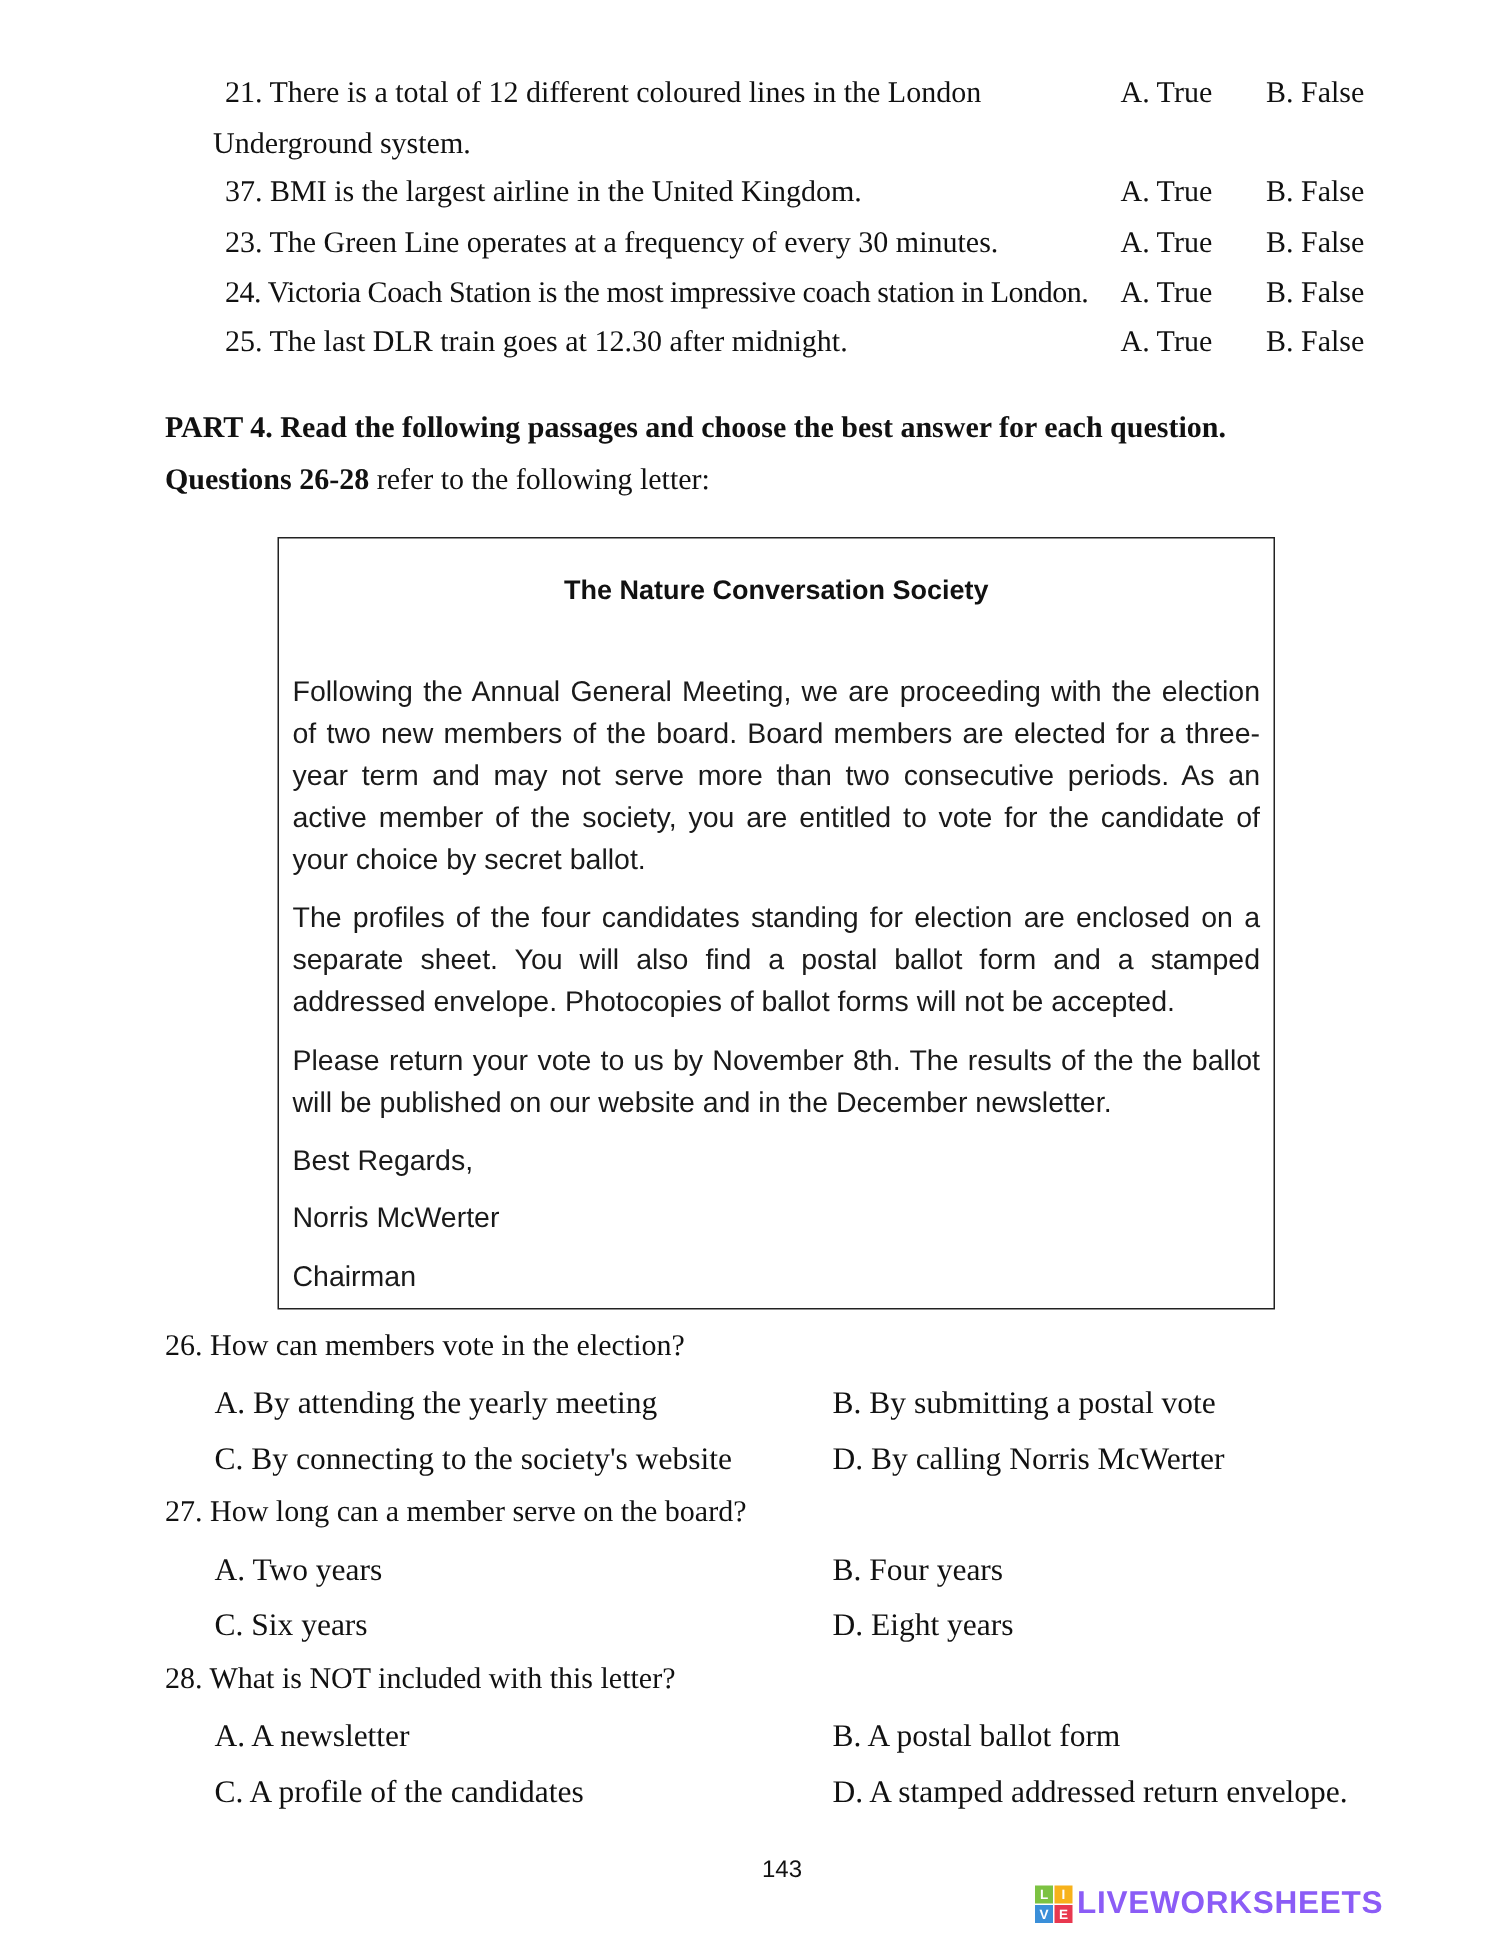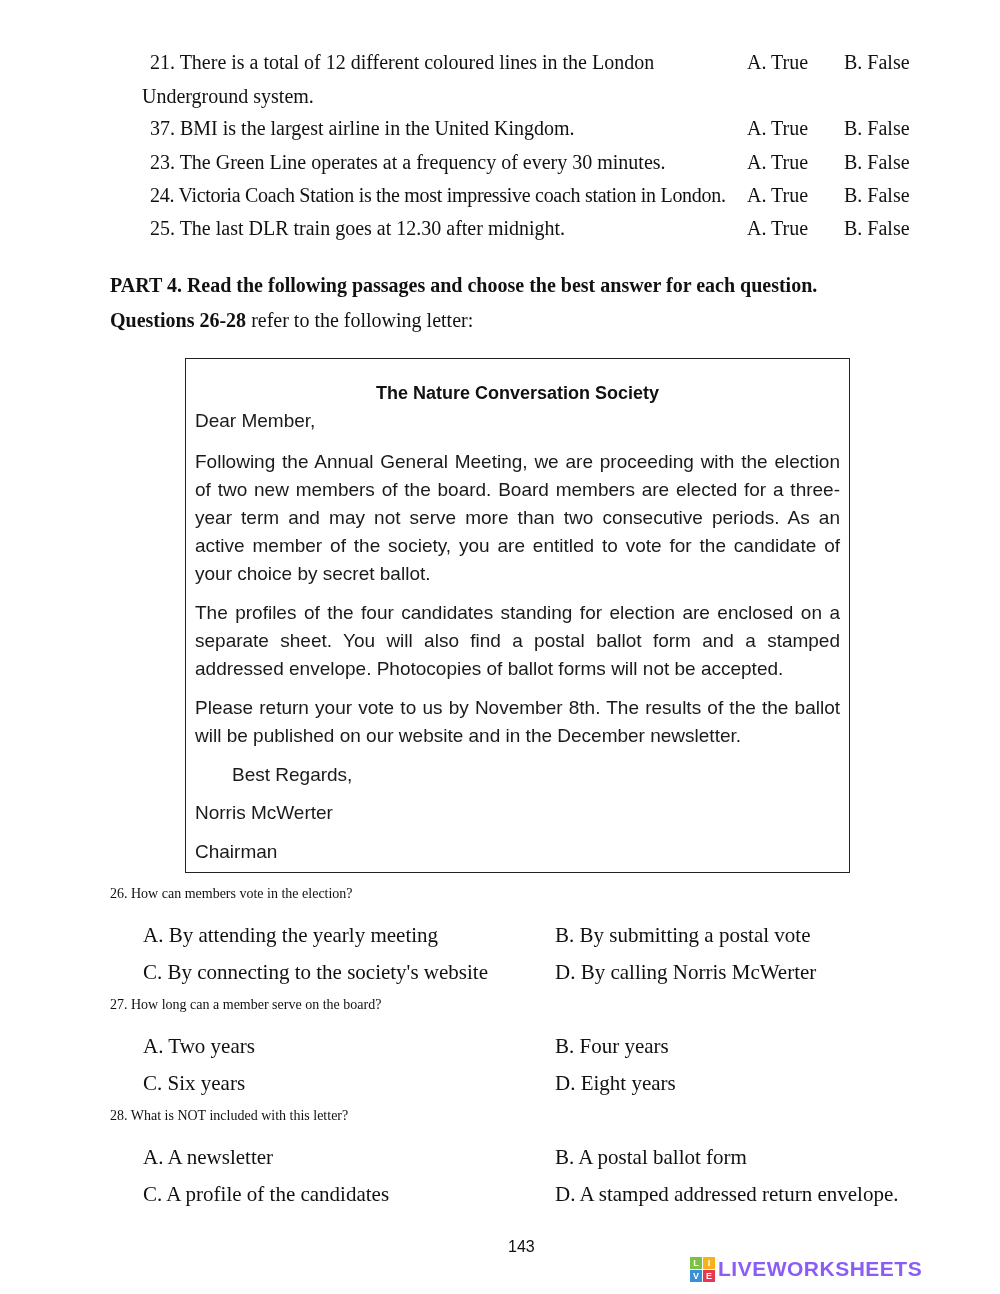--- a/index.html
+++ b/index.html
@@ -14,21 +14,21 @@
   .tf-b { position: absolute; left: 734px; }
 
   .part-heading { position: absolute; left: 110px; top: 274px; font-size: 20px; font-weight: bold; white-space: nowrap; }
   .q-intro { position: absolute; left: 110px; top: 309px; font-size: 20px; white-space: nowrap; }
   .q-intro b { font-weight: bold; }
 
   .letter-box { position: absolute; left: 185px; top: 358px; width: 665px; height: 515px; border: 1.5px solid #222; box-sizing: border-box; }
   .letter-title { position: absolute; left: 0; width: 100%; top: 24px; text-align: center; font-weight: bold; font-size: 18px; }
   .letter-text { position: absolute; left: 9px; width: 645px; font-size: 19px; line-height: 28px; text-align: justify; color: #1a1a1a; }
 
-  .mc-q { position: absolute; left: 110px; font-size: 14px; white-space: nowrap; }
+  .mc-q { position: absolute; left: 110px; font-size: 20px; white-space: nowrap; }
   .mc-opt { position: absolute; font-size: 21px; white-space: nowrap; }
   .col-a { left: 143px; }
   .col-b { left: 555px; }
 
   .page-number { position: absolute; left: 508px; top: 1238px; font-size: 16px; }
   .logo { position: absolute; left: 690px; top: 1254px; height: 30px; display: flex; align-items: center; }
   .logo-grid { display: grid; grid-template-columns: 12px 12px; grid-template-rows: 12px 12px; gap: 1px; margin-right: 3px; }
   .logo-cell { font-size: 9px; font-weight: bold; color: #fff; display: flex; align-items: center; justify-content: center; }
   .logo-text { font-size: 21px; font-weight: bold; color: #8b5cf6; letter-spacing: 0.5px; }
 </style>
@@ -64,25 +64,24 @@
     <span class="tf-a">A. True</span>
     <span class="tf-b">B. False</span>
   </div>
 </div>
 
 <div class="part-heading serif">PART 4. Read the following passages and choose the best answer for each question.</div>
 <div class="q-intro serif"><b>Questions 26-28</b><span> refer to the following letter:</span></div>
 
 <div class="letter-box sans">
   <div class="letter-title">The Nature Conversation Society</div>
-  <div class="letter-text" style="top:48px;">Dear Member,</div>
   <div class="letter-text" style="top:89px;">Following the Annual General Meeting, we are proceeding with the election of two new members of the board. Board members are elected for a three-year term and may not serve more than two consecutive periods. As an active member of the society, you are entitled to vote for the candidate of your choice by secret ballot.</div>
   <div class="letter-text" style="top:240px;">The profiles of the four candidates standing for election are enclosed on a separate sheet. You will also find a postal ballot form and a stamped addressed envelope. Photocopies of ballot forms will not be accepted.</div>
   <div class="letter-text" style="top:335px;">Please return your vote to us by November 8th. The results of the the ballot will be published on our website and in the December newsletter.</div>
-  <div class="letter-text" style="top:402px;margin-left:37px;">Best Regards,</div>
+  <div class="letter-text" style="top:402px;">Best Regards,</div>
   <div class="letter-text" style="top:440px;">Norris McWerter</div>
   <div class="letter-text" style="top:479px;">Chairman</div>
 </div>
 
 <div class="serif">
   <div class="mc-q" style="top:886px;">26. How can members vote in the election?</div>
   <div class="mc-opt col-a" style="top:923px;">A. By attending the yearly meeting</div>
   <div class="mc-opt col-b" style="top:923px;">B. By submitting a postal vote</div>
   <div class="mc-opt col-a" style="top:960px;">C. By connecting to the society's website</div>
   <div class="mc-opt col-b" style="top:960px;">D. By calling Norris McWerter</div>

